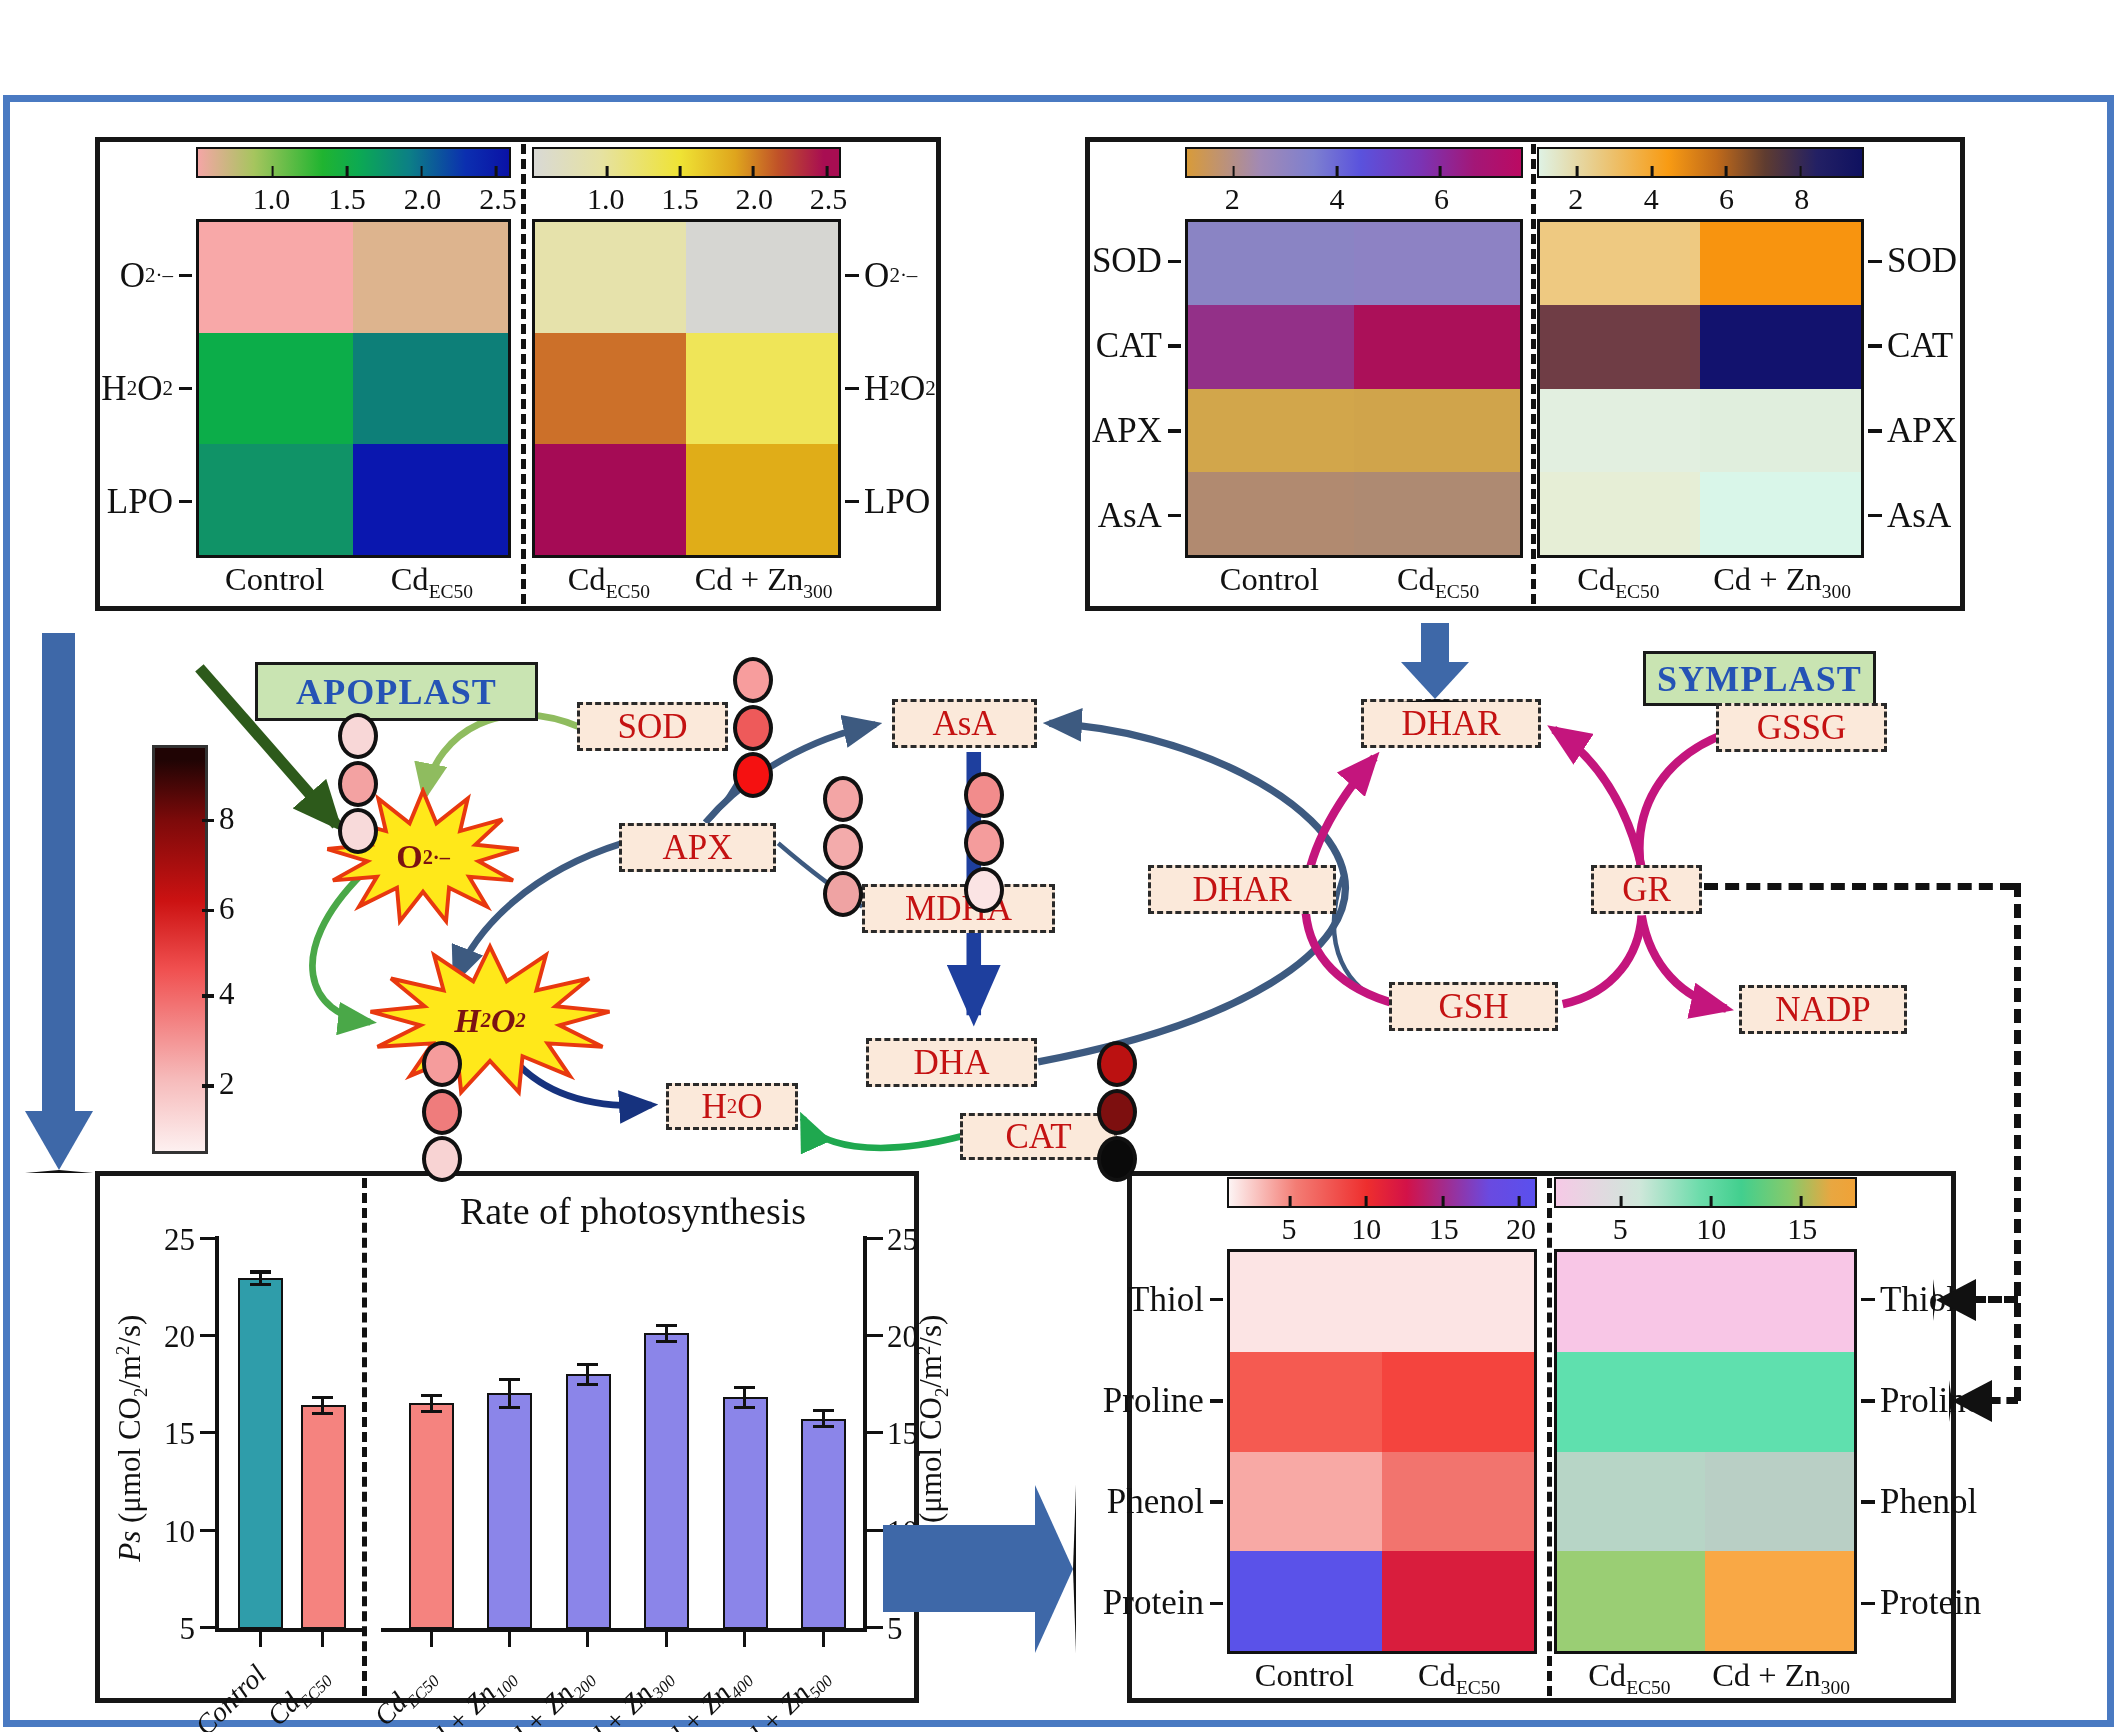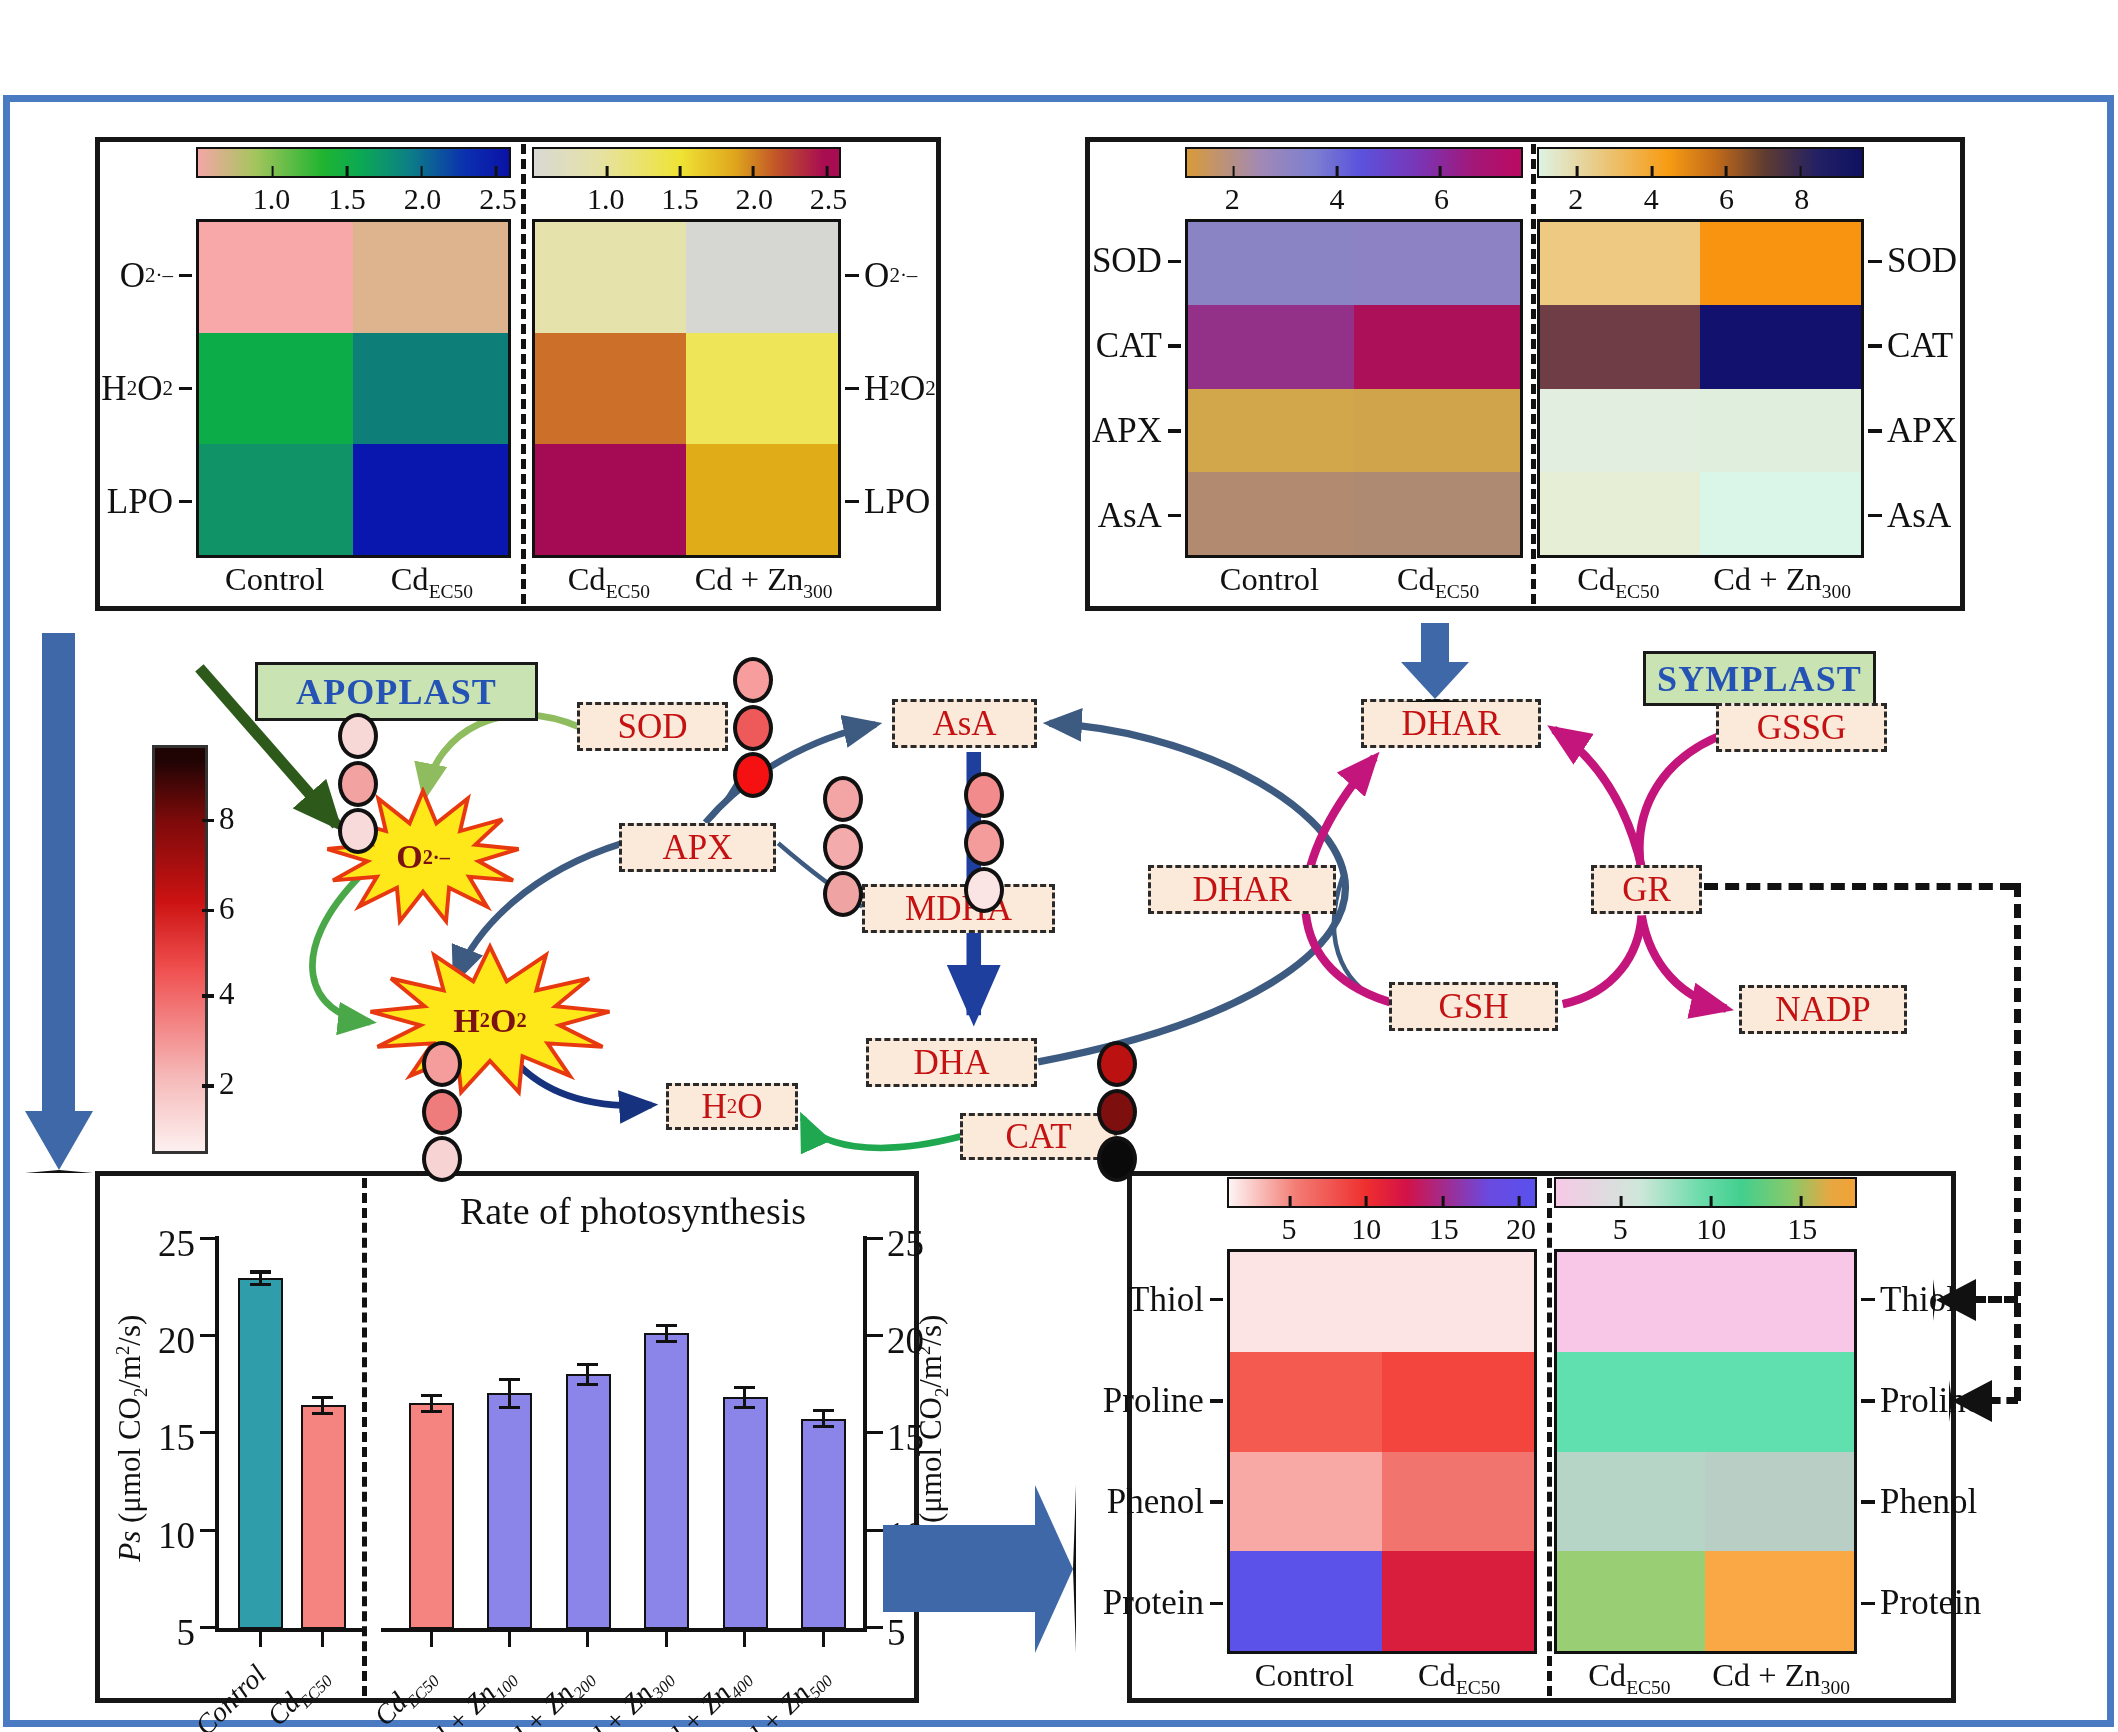--- a/index.html
+++ b/index.html
@@ -52,21 +52,21 @@
   svg.overlay{position:absolute;left:0;top:0;z-index:2;pointer-events:none;}
   
   .bigA{position:absolute;z-index:3;}
   .bigA .shaft{position:absolute;background:#3e68a8;}
   .bigA .head{position:absolute;width:0;height:0;border-style:solid;}
   
   .dashseg{position:absolute;z-index:4;}
   .dash-ah{position:absolute;z-index:4;width:0;height:0;border-style:solid;}
   
   .axisline{position:absolute;background:#111;z-index:2;}
-  .ytick{position:absolute;font-size:37px;z-index:2;}
+  .ytick{position:absolute;font-size:31px;z-index:2;}
   .ytickmark{position:absolute;background:#111;height:3.4px;width:15.7px;z-index:2;}
   .plot{position:absolute;z-index:2;}
   .bar{position:absolute;bottom:0;border:2.8px solid #111;box-sizing:border-box;}
   .errbar{position:absolute;width:3.4px;background:#111;}
   .errbar::before{content:'';position:absolute;top:0;left:-9px;width:21px;height:3.4px;background:#111;}
   .errbar::after{content:'';position:absolute;bottom:0;left:-9px;width:21px;height:3.4px;background:#111;}
   .xtick{position:absolute;bottom:-18px;width:3.4px;height:15.7px;background:#111;}
   .bar-xlab{position:absolute;top:calc(100% + 25px);white-space:nowrap;font-size:28px;font-style:italic;
         transform:rotate(-45deg);transform-origin:100% 50%;}
   .ps-title{position:absolute;text-align:center;font-size:38px;z-index:2;}
@@ -334,21 +334,21 @@
     <path d="M2929 1634 C 2944 1722, 3000 1782, 3080 1800" stroke="#c4157d" stroke-width="15" fill="none" marker-end="url(#mMag)"></path>
     <line x1="1737" y1="1342" x2="1737" y2="1812" stroke="#1e3f9e" stroke-width="26" marker-end="url(#mNavyBig)"></line>
   </svg>
 
   <div class="burst" style="left:322px;top:787px;width:202px;height:140px;">
     <svg width="202" height="140" viewBox="0 0 360 250">
         <polygon fill="#ffe81a" stroke="#e8380f" stroke-width="7" points="180.0,7.0 203.9,64.8 259.9,20.5 246.3,78.6 321.6,58.0 273.5,103.0 350.7,110.8 279.3,132.5 340.8,166.8 262.3,160.2 294.1,213.3 226.5,179.9 221.2,239.6 180.0,187.0 138.8,239.6 133.5,179.9 65.9,213.3 97.7,160.2 19.2,166.8 80.7,132.5 9.3,110.8 86.5,103.0 38.4,58.0 113.7,78.6 100.1,20.5 156.1,64.8"></polygon>
       </svg>
     <div class="blab">O<sub>2</sub><sup>·–</sup></div>
   </div>
-  <div class="burst" style="left:364px;top:942px;width:252px;height:157px;">
+  <div class="burst" style="left:364px;top:942px;width:252px;height:157px;font-style:italic;">
     <svg width="252" height="157" viewBox="0 0 450 280">
         <polygon fill="#ffe81a" stroke="#e8380f" stroke-width="7" points="225.0,8.0 254.9,70.1 324.9,23.1 307.9,86.1 401.9,65.0 341.9,114.5 438.4,124.1 349.1,148.7 426.0,186.8 327.9,180.9 367.6,238.8 283.1,203.8 276.5,268.2 225.0,212.0 173.5,268.2 166.9,203.8 82.4,238.8 122.1,180.9 24.0,186.8 100.9,148.7 11.6,124.1 108.1,114.5 48.1,65.0 142.1,86.1 125.1,23.1 195.1,70.1"></polygon>
       </svg>
     <div class="blab">H<sub>2</sub>O<sub>2</sub></div>
   </div>
 
   <div class="region" style="left:255px;top:662px;width:283px;height:59px;">APOPLAST</div>
   <div class="region" style="left:1643px;top:651px;width:233px;height:55px;">SYMPLAST</div>
 
   <div class="node" style="left:577px;top:702px;width:151px;height:49px;">SOD</div>

